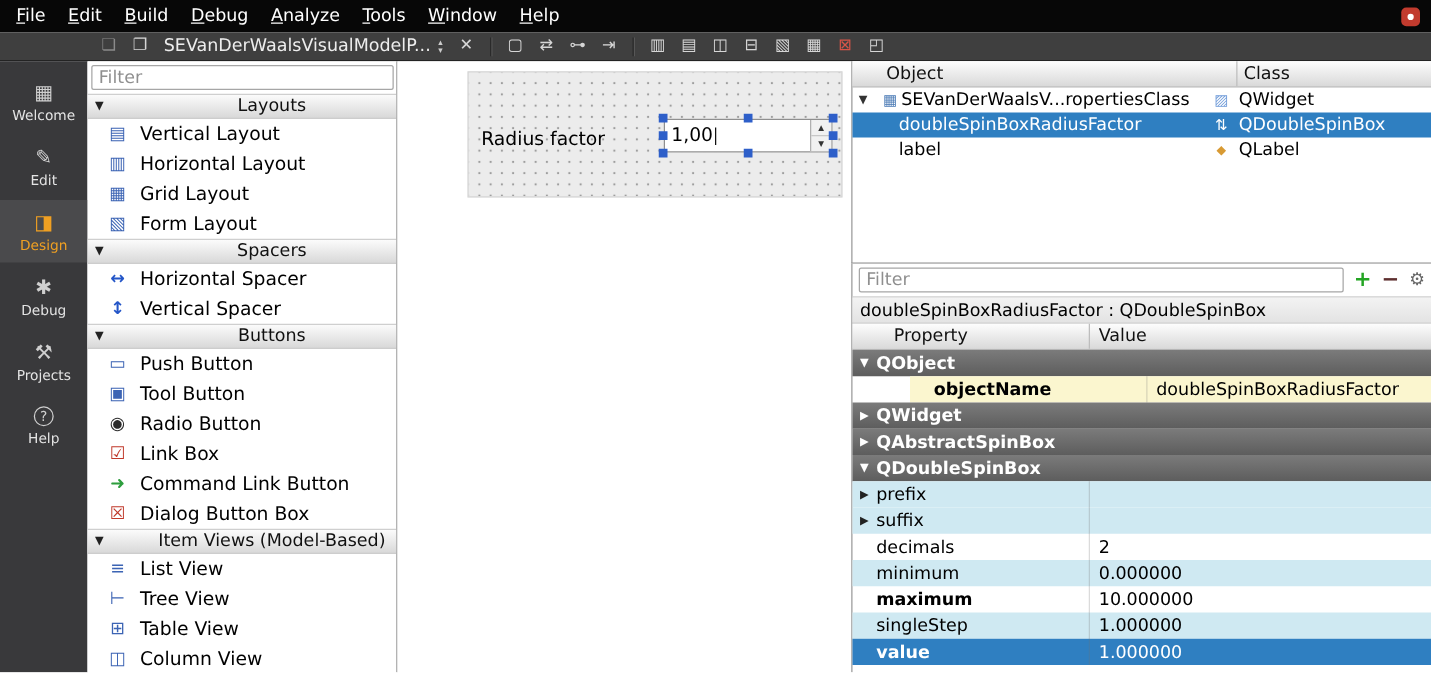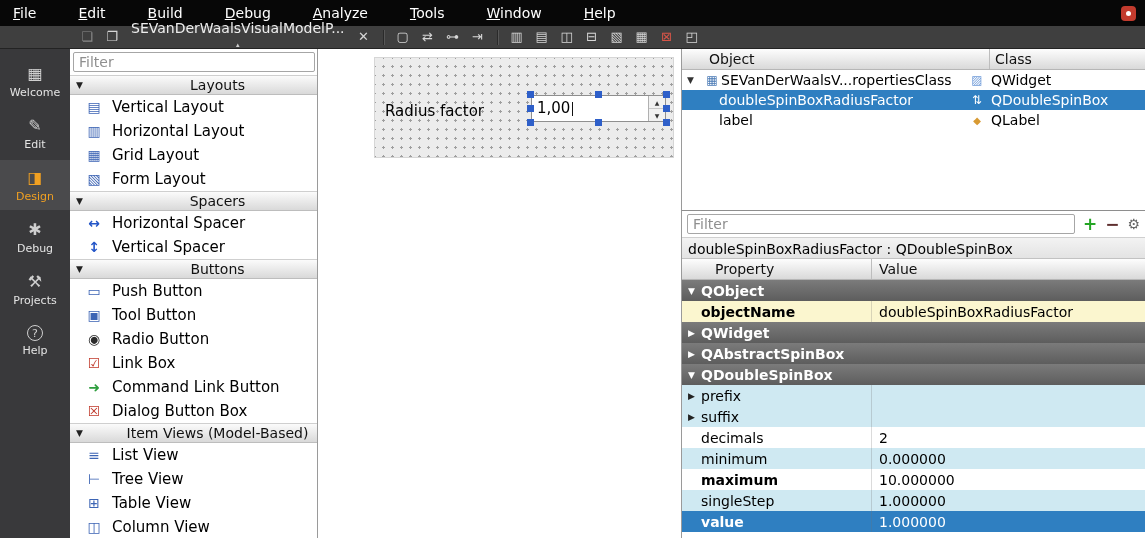--- a/index.html
+++ b/index.html
@@ -1,32 +1,32 @@
 <!DOCTYPE html>
 <html><head>
 <meta charset="utf-8">
 <style>
   html,body{margin:0;padding:0;background:#fff;}
   #app{position:relative;width:1145px;height:538px;overflow:hidden;
        font-family:"DejaVu Sans","Liberation Sans",sans-serif;font-size:14px;color:#000;background:#fff;}
   
   .menubar{position:absolute;left:0;top:0;width:1145px;height:26px;background:#070707;
-           display:flex;align-items:center;padding-left:4px;box-sizing:border-box;color:#fff;gap:24px;}
+           display:flex;align-items:center;padding-left:4px;box-sizing:border-box;color:#fff;}
   .menu-item{display:inline-block;padding:0 9px;line-height:26px;font-size:14px;cursor:default;}
   .menu-item::first-letter{text-decoration:underline;}
   .indicator{margin-left:auto;margin-right:9px;width:15px;height:15px;border-radius:4px;background:#c23b2e;position:relative;}
   .indicator::after{content:"";position:absolute;left:5px;top:5px;width:5px;height:5px;border-radius:50%;background:#fff;}
   
   .toolbar{position:absolute;left:0;top:26px;width:1145px;height:23px;background:#3f3f3f;
            border-bottom:1px solid #232323;box-sizing:border-box;display:flex;align-items:center;
            padding-left:78px;gap:7px;}
   .tbicon{font-size:13px;color:#d6d6d6;width:18px;text-align:center;line-height:20px;}
   .tbicon.dim{color:#8a8a8a;}
   [data-name="break-layout-icon"]{color:#d75548;}
-  .doc-combo{display:flex;align-items:center;gap:6px;color:#ededed;font-size:14px;padding:0 3px;flex-direction:column;}
+  .doc-combo{display:flex;align-items:center;gap:6px;color:#ededed;font-size:14px;padding:0 3px;}
   .combo-arrows{display:flex;flex-direction:column;font-size:7px;line-height:6px;color:#cccccc;font-style:normal;}
   .combo-arrows i{font-style:normal;}
   .tbsep{width:1px;height:15px;background:#2a2a2a;box-shadow:1px 0 0 #575757;margin:0 3px;}
   
   .mode-bar{position:absolute;left:0;top:49px;width:70px;height:489px;background:#39393b;
             display:flex;flex-direction:column;align-items:center;padding-top:7px;box-sizing:border-box;gap:2px;}
   .mode-item{width:70px;height:50px;display:flex;flex-direction:column;align-items:center;justify-content:center;gap:3px;cursor:default;}
   .mode-icon{font-size:16px;color:#cfcfcf;height:19px;line-height:19px;}
   .mode-label{font-size:11px;color:#e4e4e4;}
   .mode-item.active{background:#4a4a4c;}
@@ -100,21 +100,21 @@
   .pe-header{height:20px;display:flex;background:linear-gradient(#fdfdfd,#d9d9d9);border-bottom:1px solid #b6b6b6;
              font-size:14px;color:#111;}
   .pe-hprop{width:190px;padding-left:33px;border-right:1px solid #bdbdbd;box-sizing:border-box;display:flex;align-items:center;}
   .pe-hval{flex:1;padding-left:7px;display:flex;align-items:center;}
   .prow{height:21px;display:flex;align-items:stretch;font-size:14px;cursor:default;}
   .pcell{width:190px;box-sizing:border-box;border-right:1px solid rgba(110,110,110,0.25);display:flex;align-items:center;}
   .pexp{width:13px;padding-left:6px;font-size:9px;color:#222;flex:none;}
   .vcell{flex:1;display:flex;align-items:center;padding-left:7px;overflow:hidden;white-space:nowrap;}
   .prow.group{background:linear-gradient(#7b7b7b,#5d5d5d);color:#fff;font-weight:bold;align-items:center;}
   .prow.group .pexp{color:#fff;}
-  .prow.cream{background:#fbf6cf;}
+  .prow.cream{background:#fbf6cf;margin-left:46px;}
   .prow.cyan{background:#cfe9f2;}
   .prow.selected{background:#2f7fc1;color:#fff;}
   .bold{font-weight:bold;}
 </style>
 </head>
 <body>
 
 <div id="app" data-name="qt-creator-window">
 
   <div class="menubar" data-name="menu-bar">

